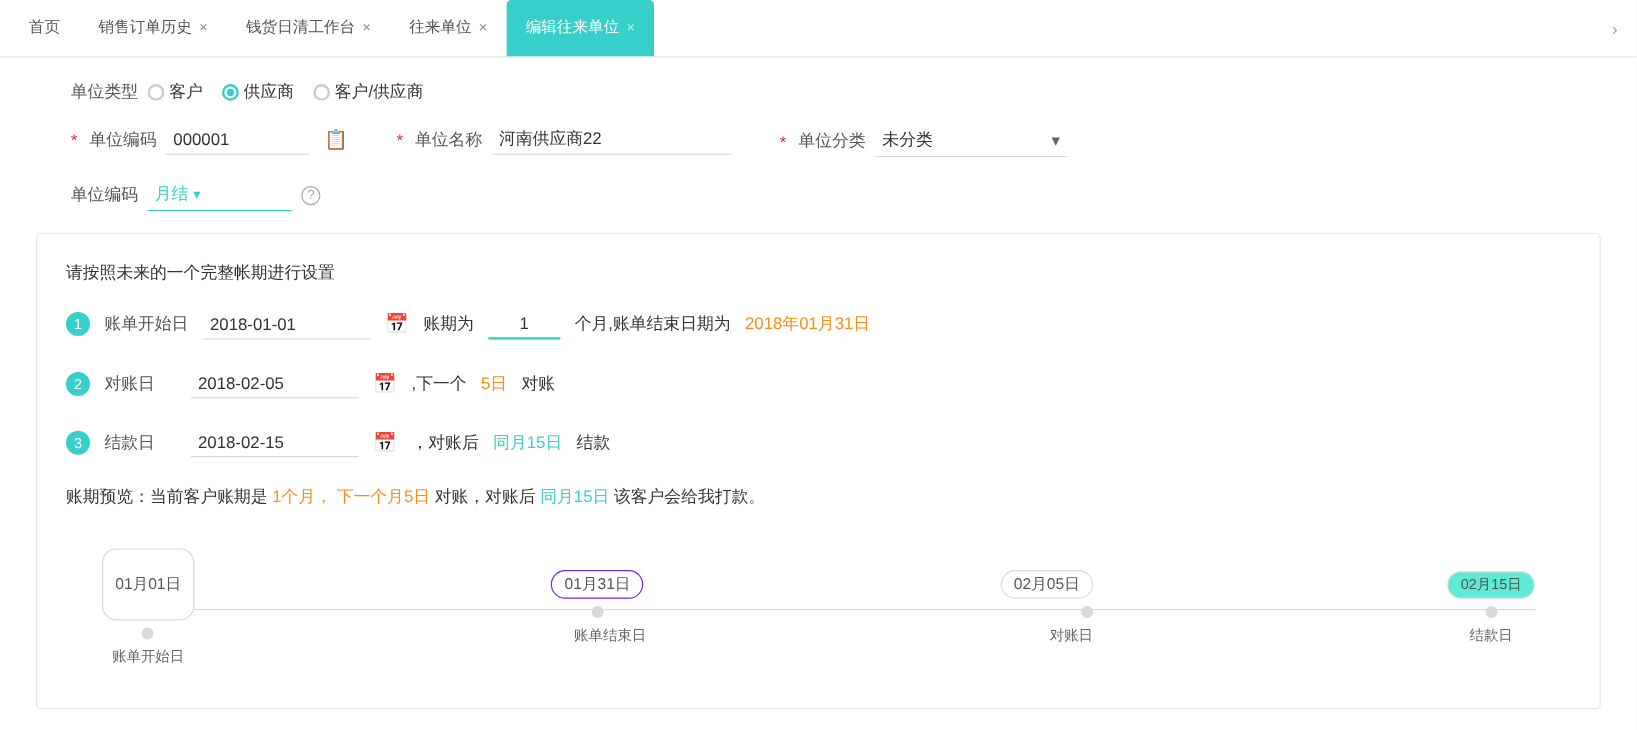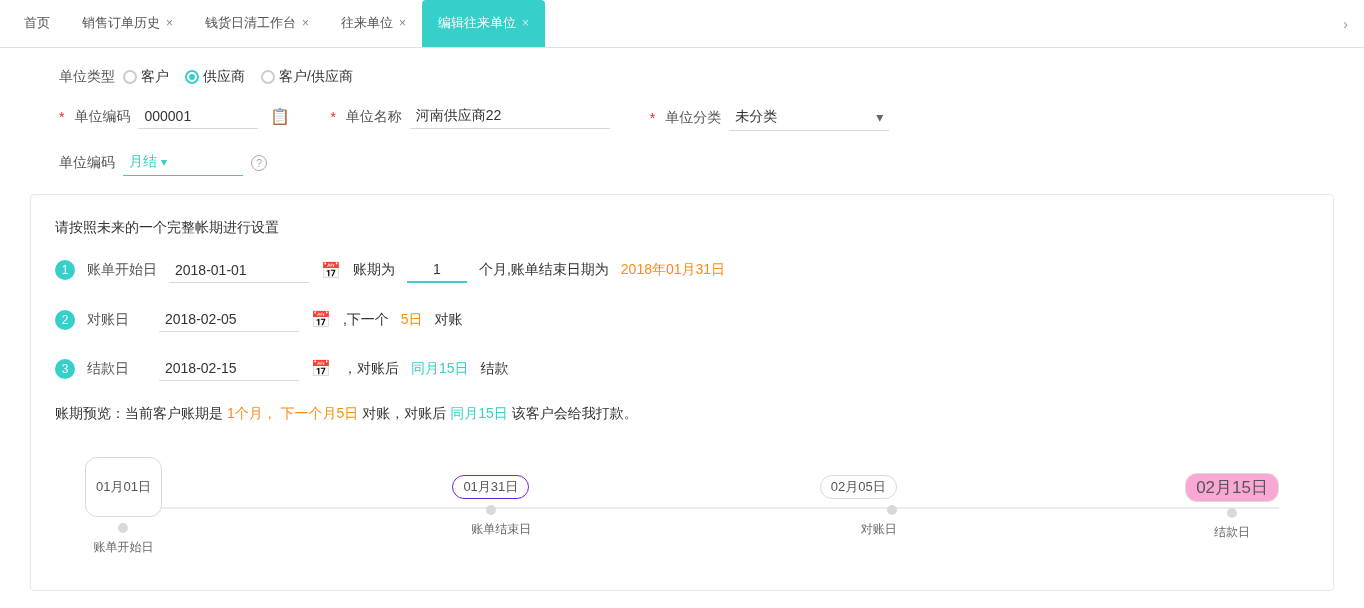--- a/index.html
+++ b/index.html
@@ -412,21 +412,21 @@
           </div>
           <div style="width:10px;height:10px;border-radius:50%;background:#d9d9d9;border:2px solid #d9d9d9;"></div>
           <div style="font-size:12px;color:#666;margin-top:6px;white-space:nowrap;">
             <span>对账日</span>
           </div>
         </div>
 
         <div style="flex:1;"></div>
 
         <div style="display:flex;flex-direction:column;align-items:center;position:relative;z-index:1;">
-          <div style="border:1px solid #d9d9d9;border-radius:12px;padding:2px 10px;font-size:17px;color:#555;background:#f9a8d4;white-space:nowrap;margin-bottom:6px;">
+          <div style="border:1px solid #d9d9d9;border-radius:12px;padding:2px 10px;font-size:12px;color:#555;background:#5eead4;white-space:nowrap;margin-bottom:6px;">
             <span>02月15日</span>
           </div>
           <div style="width:10px;height:10px;border-radius:50%;background:#d9d9d9;border:2px solid #d9d9d9;"></div>
           <div style="font-size:12px;color:#666;margin-top:6px;white-space:nowrap;">
             <span>结款日</span>
           </div>
         </div>
       </div>
     </div>
   </div>

